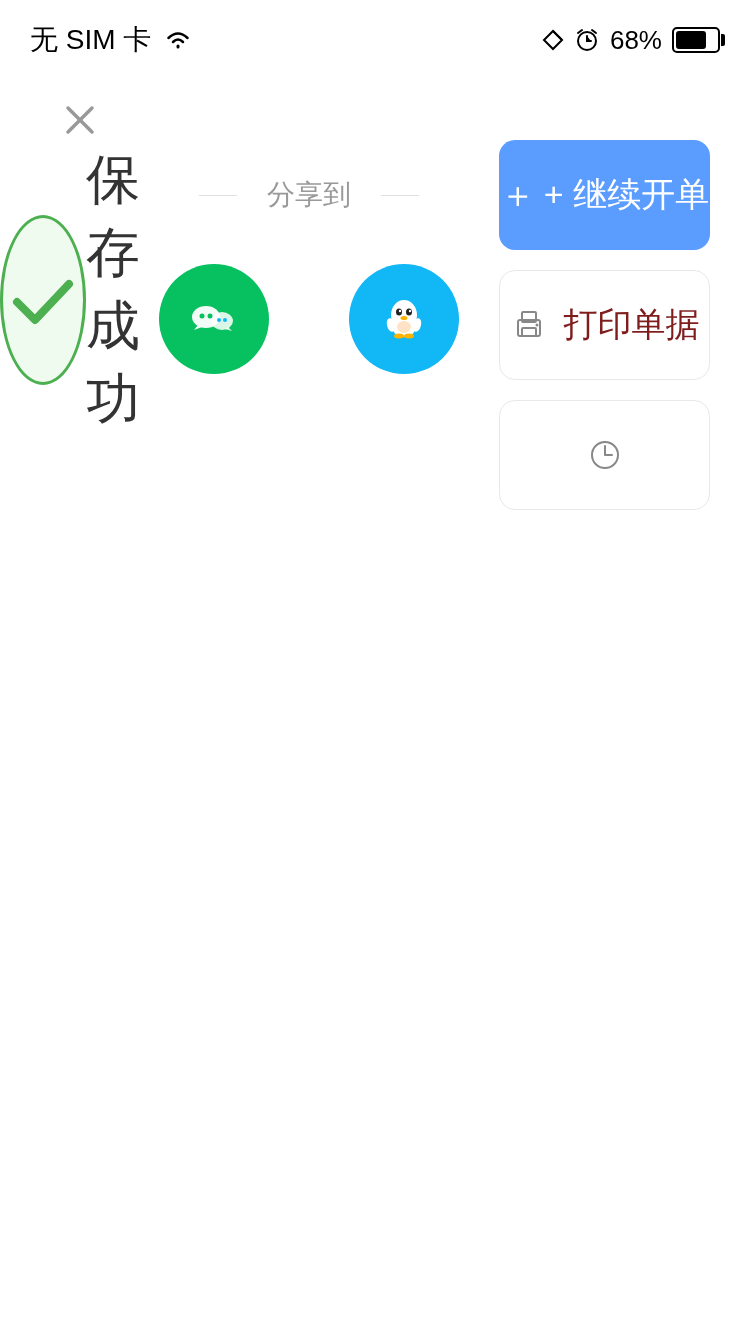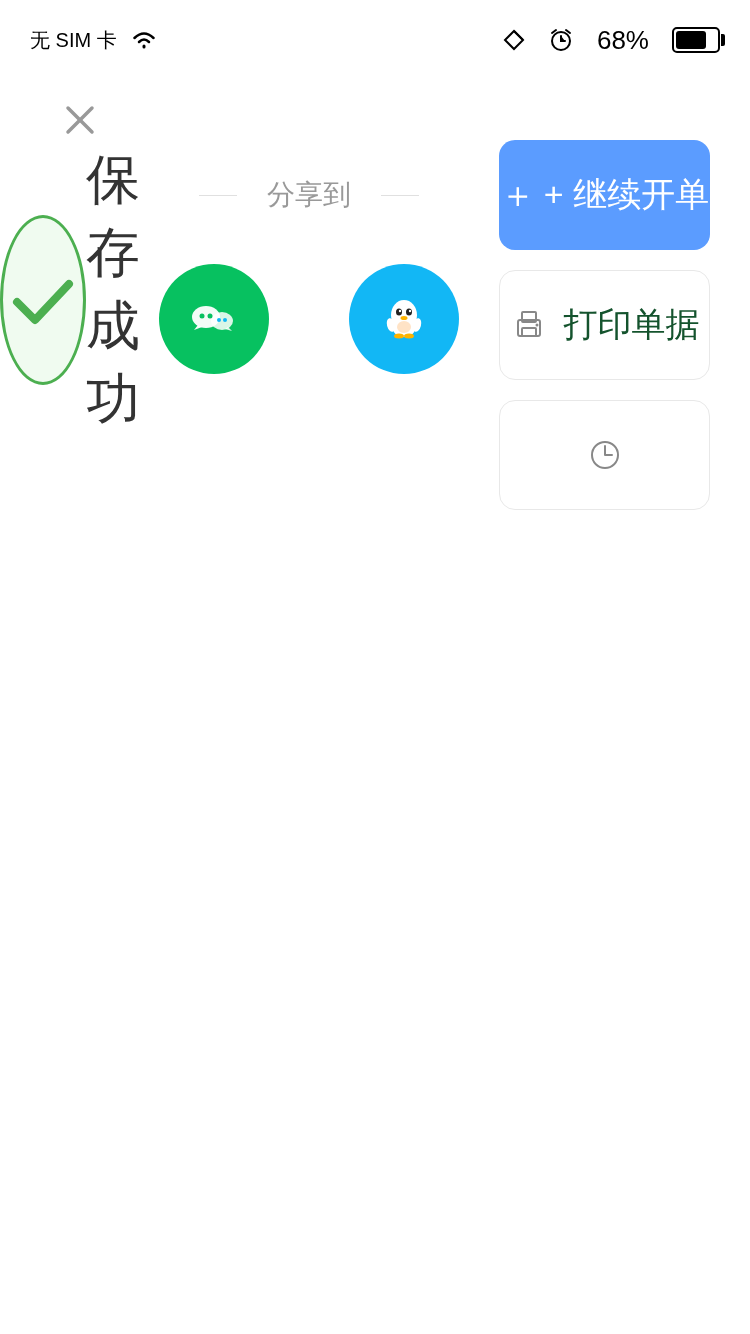--- a/index.html
+++ b/index.html
@@ -25,34 +25,34 @@
       align-items: center;
       justify-content: space-between;
       padding: 0 30px;
       background: #ffffff;
     }
 
     .status-left {
       display: flex;
       align-items: center;
       gap: 12px;
-      font-size: 20px;
+      font-size: 28px;
       color: #000;
     }
 
     .status-center {
       font-size: 32px;
       font-weight: 500;
       color: #000;
     }
 
     .status-right {
       display: flex;
       align-items: center;
-      gap: 23px;
+      gap: 10px;
       font-size: 26px;
       color: #000;
     }
 
     .battery-icon {
       width: 48px;
       height: 26px;
       border: 2px solid #000;
       border-radius: 5px;
       position: relative;
@@ -213,21 +213,21 @@
       outline: none;
     }
 
     .btn-primary {
       background: #5B9CFF;
       color: #fff;
     }
 
     .btn-secondary {
       background: #fff;
-      color: #14532d;
+      color: #7f1d1d;
       border: 1px solid #e8e8e8;
     }
 
     .btn-icon {
       font-size: 36px;
       display: flex;
       align-items: center;
     }
   </style>
 </head>

